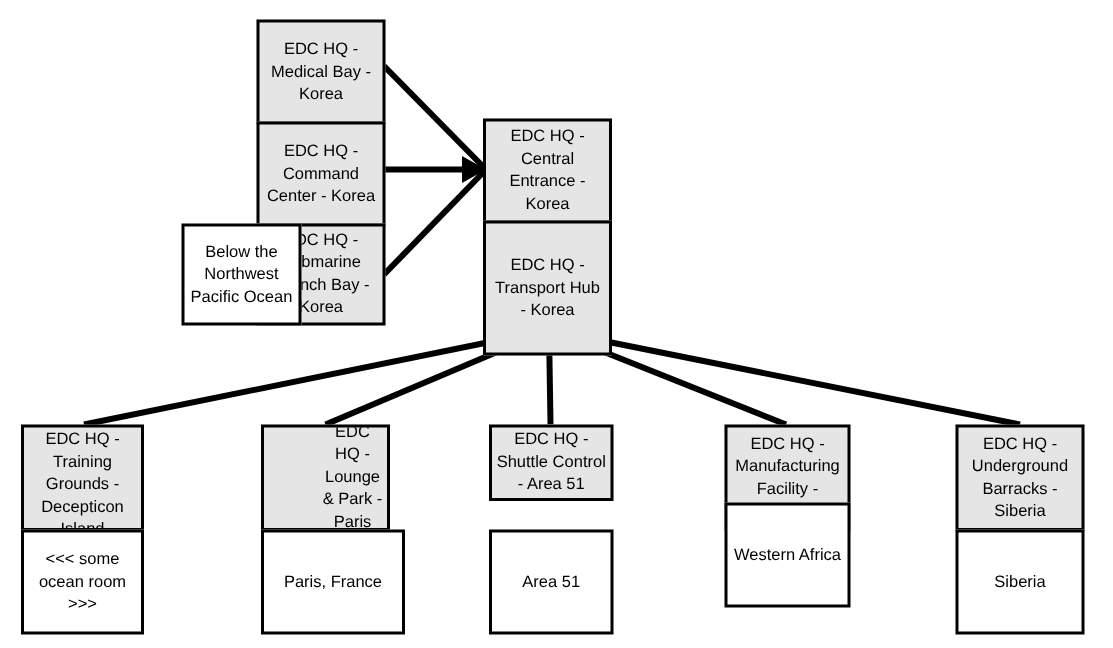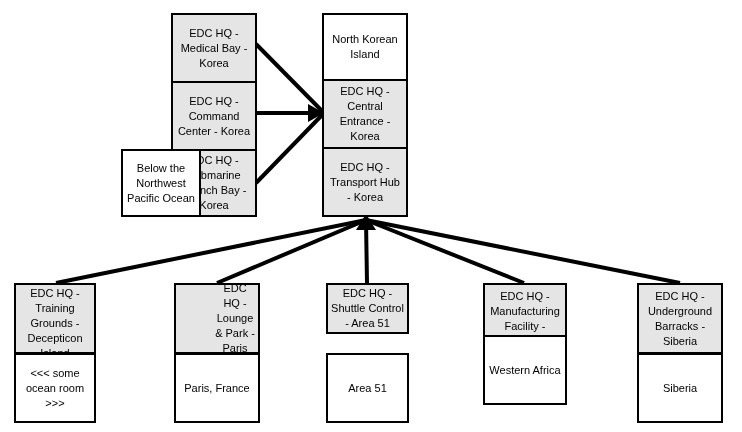--- a/index.html
+++ b/index.html
@@ -85,43 +85,40 @@
   </div>
 
   <div class="node yellow" style="left:171px; top:149px; width:86px; height:68px;">
     <span class="label">EDC HQ - Submarine Launch Bay - Korea</span>
   </div>
 
   <div class="node white" style="left:93px; top:149px; width:80px; height:68px;margin-left:28px;">
     <span class="label">Below the Northwest Pacific Ocean</span>
   </div>
 
-  <div class="node white" style="left:322px; top:13px; width:86px; height:68px;">
-    <span class="label">North Korean Island</span>
-  </div>
 
   <div class="node yellow" style="left:322px; top:79px; width:86px; height:70px;">
     <span class="label">EDC HQ - Central Entrance - Korea</span>
   </div>
 
-  <div class="node yellow" style="left:322px; top:147px; width:86px; height:70px;">
+  <div class="node yellow" style="left:322px; top:147px; width:86px; height:90px;">
     <span class="label">EDC HQ - Transport Hub - Korea</span>
   </div>
 
   <div class="node yellow clip-top" style="left:14px; top:283px; width:82px; height:71px;">
     <span class="label">EDC HQ - Training Grounds - Decepticon Island</span>
   </div>
   <div class="node white" style="left:14px; top:353px; width:82px; height:70px;justify-content:flex-end;">
     <span class="label">&lt;&lt;&lt; some ocean room &gt;&gt;&gt;</span>
   </div>
 
   <div class="node yellow" style="left:174px; top:283px; width:86px; height:71px;padding-left:36px;">
     <span class="label">EDC HQ - Lounge &amp; Park - Paris</span>
   </div>
-  <div class="node white" style="left:174px; top:353px; width:86px; height:70px;">
+  <div class="node white" style="left:174px; top:353px; width:96px; height:70px;">
     <span class="label">Paris, France</span>
   </div>
 
   <div class="node yellow" style="left:326px; top:283px; width:83px; height:51px;">
     <span class="label">EDC HQ - Shuttle Control - Area 51</span>
   </div>
   <div class="node white" style="left:326px; top:353px; width:83px; height:70px;">
     <span class="label">Area 51</span>
   </div>
 

